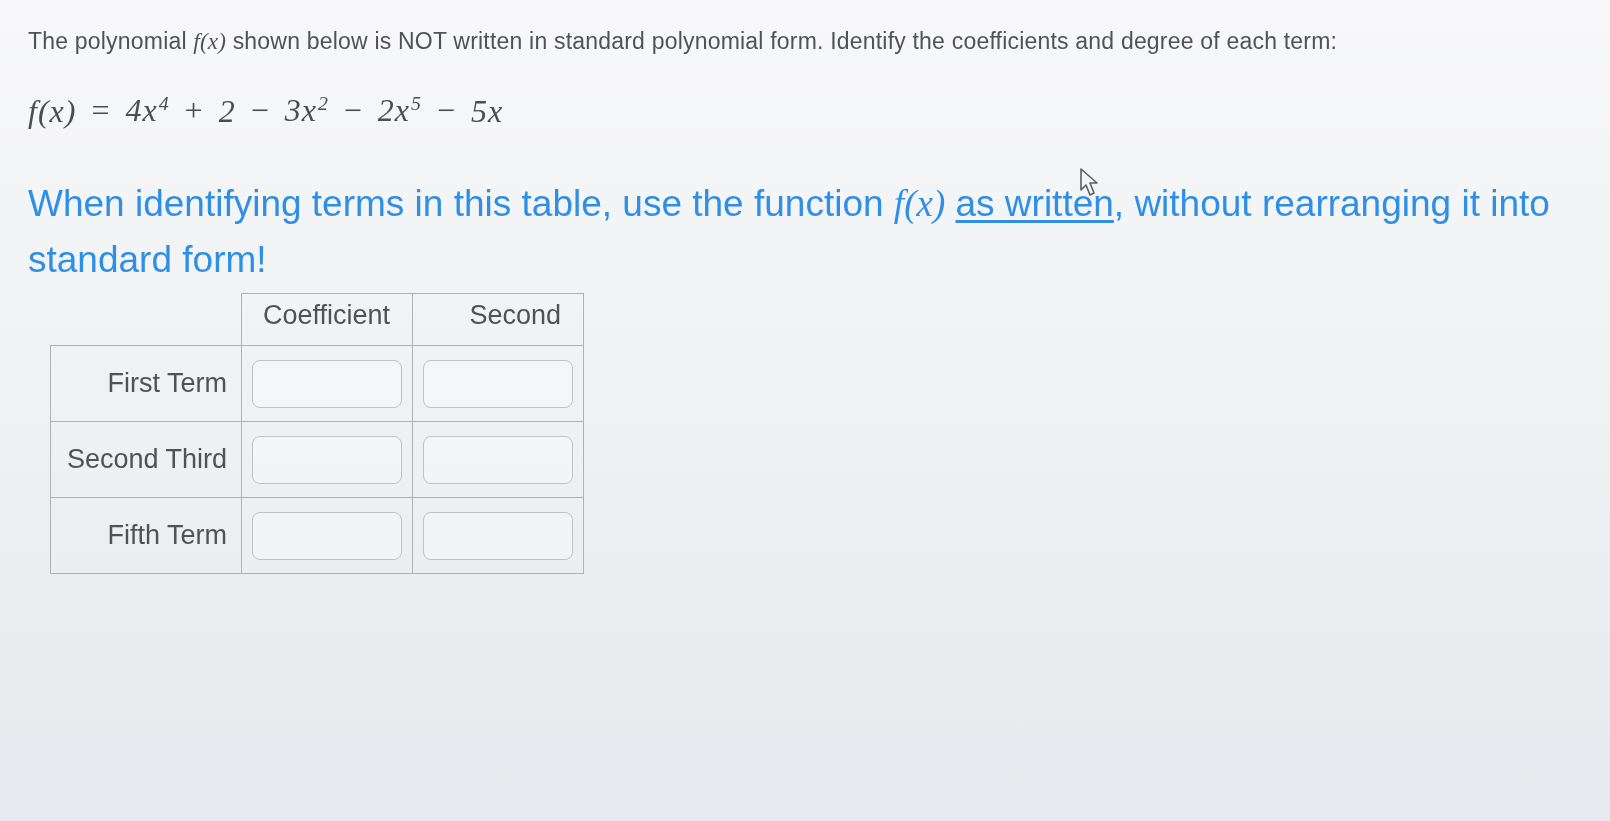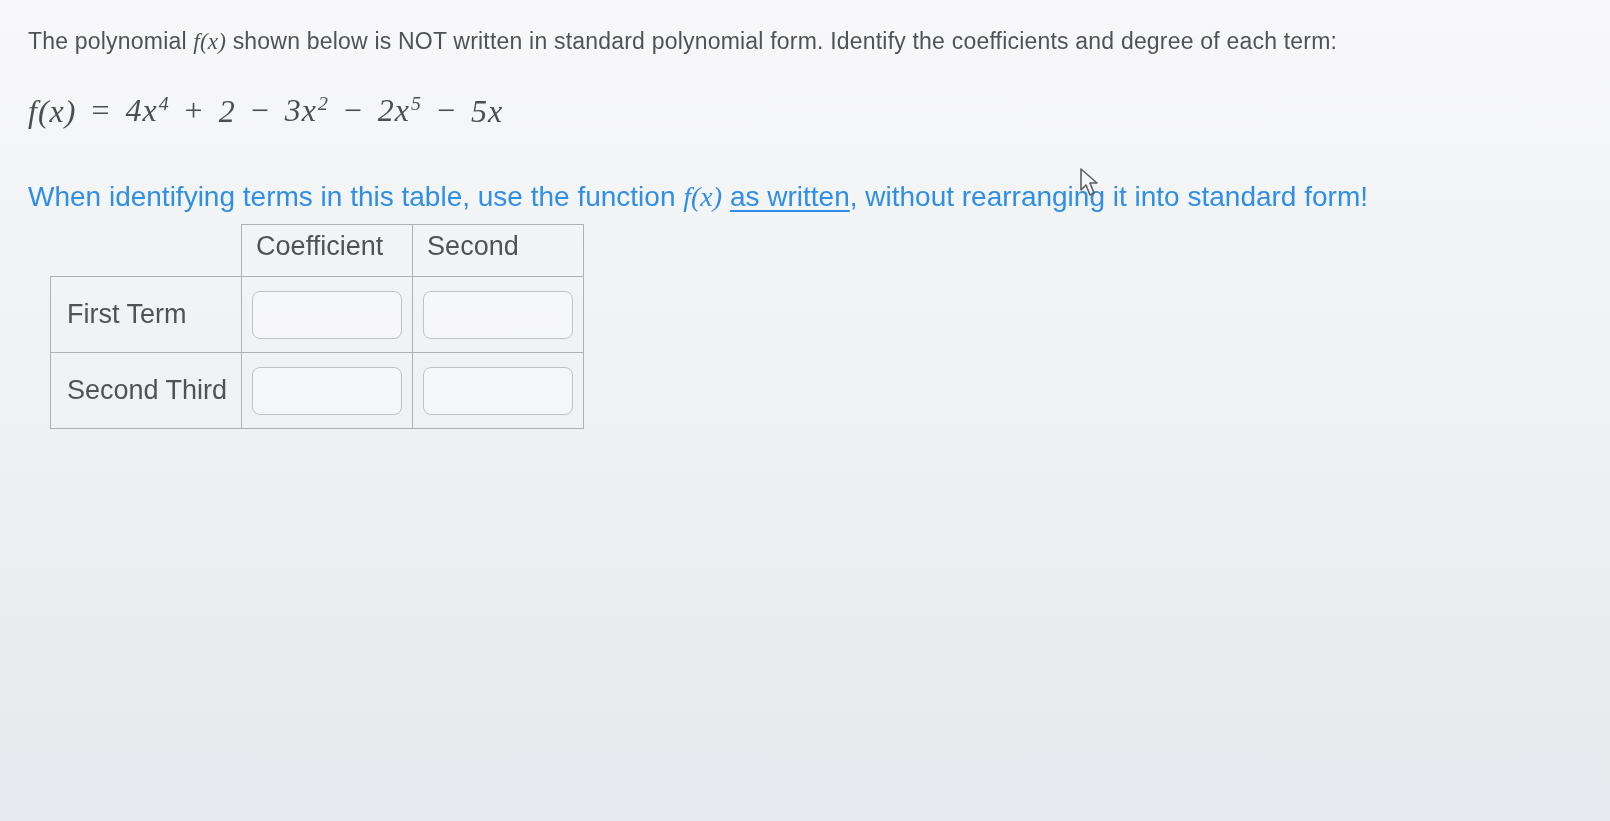--- a/index.html
+++ b/index.html
@@ -39,21 +39,21 @@
   .equation sup {
     font-size: 0.62em;
     vertical-align: super;
     margin-left: 1px;
   }
   .equation .op {
     font-style: normal;
     margin: 0 6px;
   }
   .instruction {
-    font-size: 28px;
+    font-size: 37px;
     line-height: 1.5;
     color: #2f8ee6;
     margin-bottom: 6px;
   }
   .instruction .math-inline {
     color: #2f8ee6;
   }
   .instruction .underline {
     text-decoration: underline;
     text-underline-offset: 4px;
@@ -65,20 +65,21 @@
     margin-left: 22px;
   }
   table.terms th, table.terms td {
     border: 1px solid #aeb2b5;
     text-align: left;
   }
   table.terms th {
     font-weight: 400;
     padding: 6px 22px 14px 14px;
     background: transparent;
+    text-align: right;
   }
   table.terms thead th:first-child {
     border-top: none;
     border-left: none;
     background: transparent;
   }
   table.terms tbody th {
     padding: 22px 14px 22px 16px;
     font-weight: 400;
     min-width: 190px;
@@ -155,20 +156,29 @@
     </tr>
     <tr>
       <th>Second Third</th>
       <td>
           <input class="input" type="text" value="" style="">
         </td>
       <td class="degree">
           <input class="input" type="text" value="" style="">
         </td>
     </tr>
+    <tr>
+      <th>Fifth Term</th>
+      <td>
+          <input class="input" type="text" value="" style="">
+        </td>
+      <td class="degree">
+          <input class="input" type="text" value="" style="">
+        </td>
+    </tr>
   </tbody>
 </table>
 
 <div class="cursor">
   <svg width="22" height="30" viewBox="0 0 22 30">
     <path d="M1 1 L1 22 L6 17 L10 27 L14 25 L10 15 L17 15 Z" fill="none" stroke="#5a5e62" stroke-width="1.6" stroke-linejoin="round"></path>
   </svg>
 </div>
 
 </body></html>

